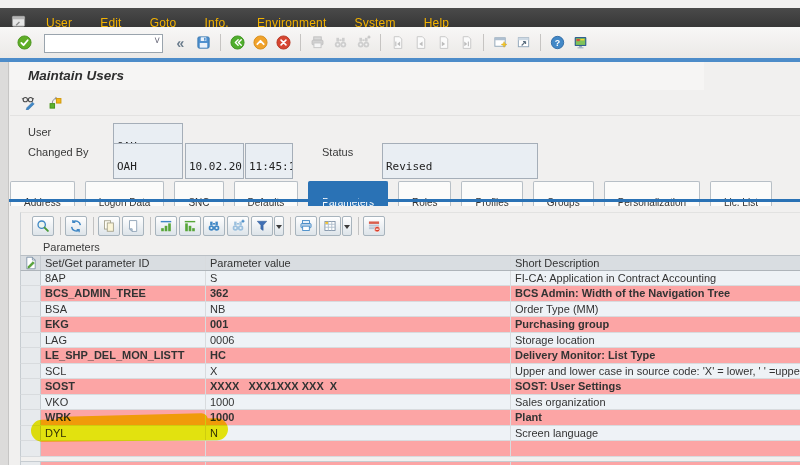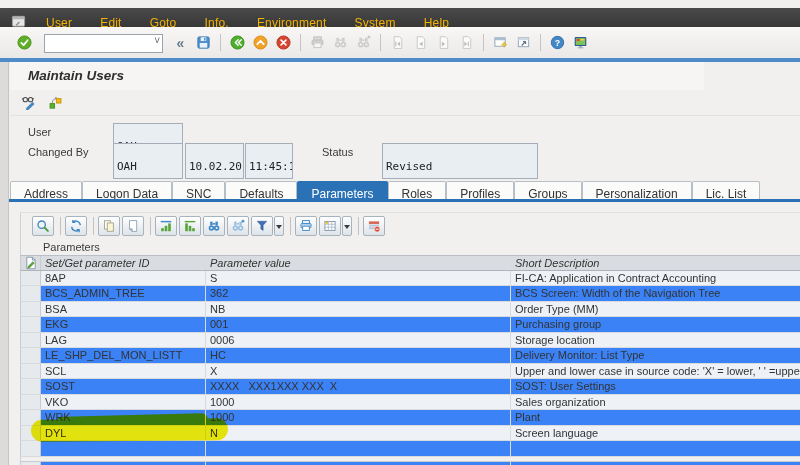--- a/index.html
+++ b/index.html
@@ -29,21 +29,21 @@
   .titlebar{position:absolute;left:10px;top:62px;width:694px;height:28px;background:#f6f5f4;border-bottom:1px solid #e5e4e3;}
   .titlebar span{display:inline-block;margin:6px 0 0 18px;font-size:13.5px;font-weight:bold;font-style:italic;color:#2e2e2e;}
   .apptoolbar{position:absolute;left:10px;top:90px;width:790px;height:26px;display:flex;align-items:center;padding-left:8px;gap:7px;box-sizing:border-box;border-bottom:1px solid #e3e2e1;background:#f1f0ef;}
   .abtn{width:20px;height:19px;border:0;background:transparent;padding:0;display:flex;align-items:center;justify-content:center;}
   
   .flabel{position:absolute;font-size:11px;color:#3a3a3a;}
   .fld{position:absolute;height:16px;background:#e9eef3;border:1px solid #a5aeb8;
        font:11px "DejaVu Sans Mono",monospace;color:#222;padding:17px 3px;box-sizing:border-box;line-height:12px;overflow:hidden;white-space:nowrap;}
   
   .tabstrip{position:absolute;left:10px;top:181px;height:18px;display:flex;}
-  .tab{font-size:12px;line-height:17px;padding:4px 13px;margin-right:0;background:#fbfbfa;
+  .tab{font-size:10px;line-height:17px;padding:12px 13px;margin-right:10px;background:#fbfbfa;
        border:1px solid #b7bfc6;border-bottom:none;border-radius:2px 2px 0 0;color:#333;cursor:default;}
   .tab.active{background:#2a72b5;border-color:#2a72b5;color:#fff;}
   .tabline{position:absolute;left:9px;top:199px;width:791px;height:3px;background:#2a72b5;}
   
   .alvframe{position:absolute;left:20px;top:212px;width:780px;height:253px;border-left:1px solid #cdd2d6;border-top:1px solid #e2e2e1;}
   .tbl-toolbar{position:absolute;left:32px;top:215px;height:22px;display:flex;align-items:center;}
   .gbtn{width:22px;height:20px;border:1px solid #a8b4bd;border-radius:2px;background:linear-gradient(#ffffff,#dde4e9);
         display:flex;align-items:center;justify-content:center;margin-right:2px;padding:0;}
   .ddseg{width:10px;height:20px;border:1px solid #a8b4bd;border-radius:2px;background:linear-gradient(#ffffff,#dde4e9);
          display:flex;align-items:center;justify-content:center;margin-right:2px;margin-left:-1px;padding:0;}
@@ -53,23 +53,23 @@
   
   .tbl{position:absolute;left:20px;top:255px;width:780px;font-size:11px;}
   .trow{display:flex;height:15.5px;box-sizing:border-box;border-bottom:1px solid #d8dbde;border-left:1px solid #c6ccd1;}
   .trow>div{box-sizing:border-box;line-height:14px;white-space:nowrap;overflow:hidden;}
   .c0{width:20px;background:#e7eaed;border-right:1px solid #c6ccd1;display:flex;align-items:center;justify-content:center;}
   .c1{width:165px;padding-left:4px;border-right:1px solid #d8dbde;}
   .c2{width:305px;padding-left:4px;border-right:1px solid #d8dbde;white-space:pre !important;}
   .c3{flex:1;padding-left:4px;}
   .thead{background:#d9dde1;border-top:1px solid #b9bfc5;border-bottom:1px solid #aeb4ba;}
   .thead .c0{background:#d9dde1;}
-  .thead .c1,.thead .c2,.thead .c3{color:#333;font-style:italic;}
+  .thead .c1,.thead .c2,.thead .c3{color:#333;}
   .r-odd .c1,.r-odd .c2,.r-odd .c3{background:#eef2f6;}
-  .r-even .c1,.r-even .c2,.r-even .c3{background:#3b82f6;}
+  .r-even .c1,.r-even .c2,.r-even .c3{background:#fca5a5;font-weight:bold;}
   .trow.partial{margin-top:4px;height:10px;border-top:1px solid #c6ccd1;}
   
   .marker{position:absolute;left:31px;top:419px;width:197px;height:22px;background:#f3ef0f;
           border-radius:11px;mix-blend-mode:multiply;transform:rotate(-.5deg);z-index:5;pointer-events:none;}
   .marker::after{content:"";position:absolute;left:25px;top:-4px;width:152px;height:13px;background:#f3ef0f;border-radius:8px;transform:rotate(-1deg);}
 </style>
 </head>
 <body>
 
 <div class="screen">
@@ -396,21 +396,21 @@
       <div class="trow r-odd">
         <div class="c0"></div>
         <div class="c1">8AP</div>
         <div class="c2">S</div>
         <div class="c3">FI-CA: Application in Contract Accounting</div>
       </div>
       <div class="trow r-even">
         <div class="c0"></div>
         <div class="c1">BCS_ADMIN_TREE</div>
         <div class="c2">362</div>
-        <div class="c3">BCS Screen: Width of the Navigation Tree</div>
+        <div class="c3">BCS Admin: Width of the Navigation Tree</div>
       </div>
       <div class="trow r-odd">
         <div class="c0"></div>
         <div class="c1">BSA</div>
         <div class="c2">NB</div>
         <div class="c3">Order Type (MM)</div>
       </div>
       <div class="trow r-even">
         <div class="c0"></div>
         <div class="c1">EKG</div>

